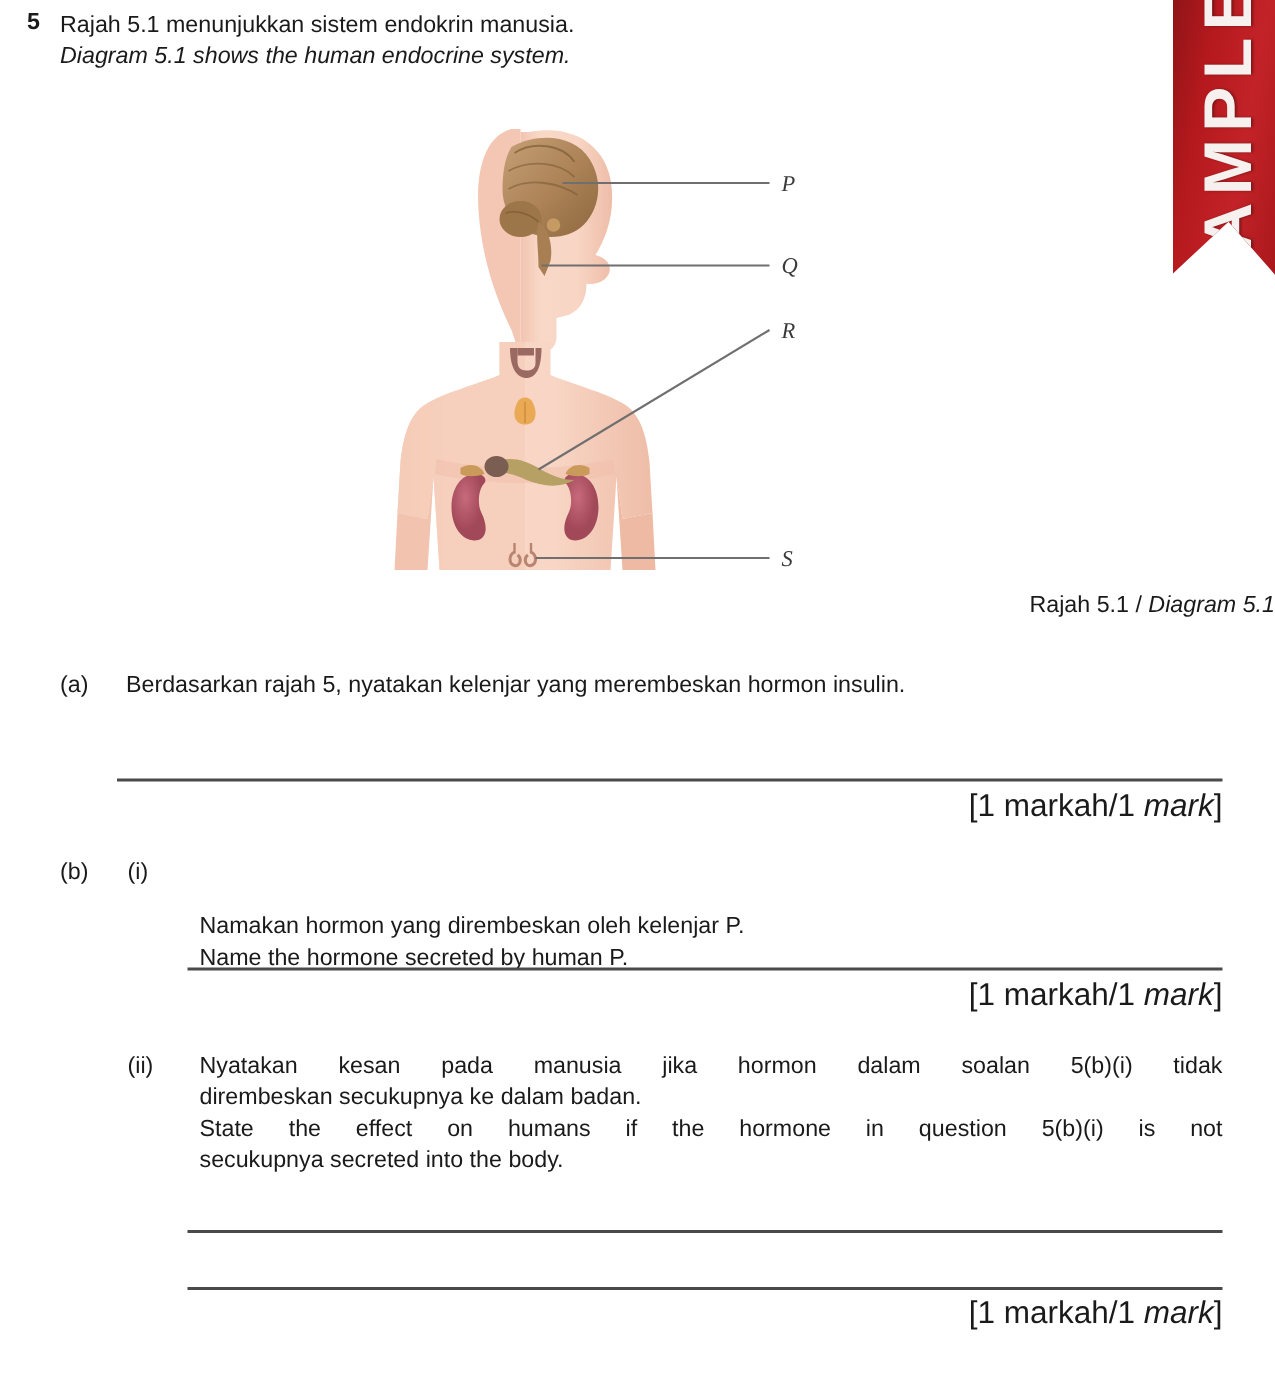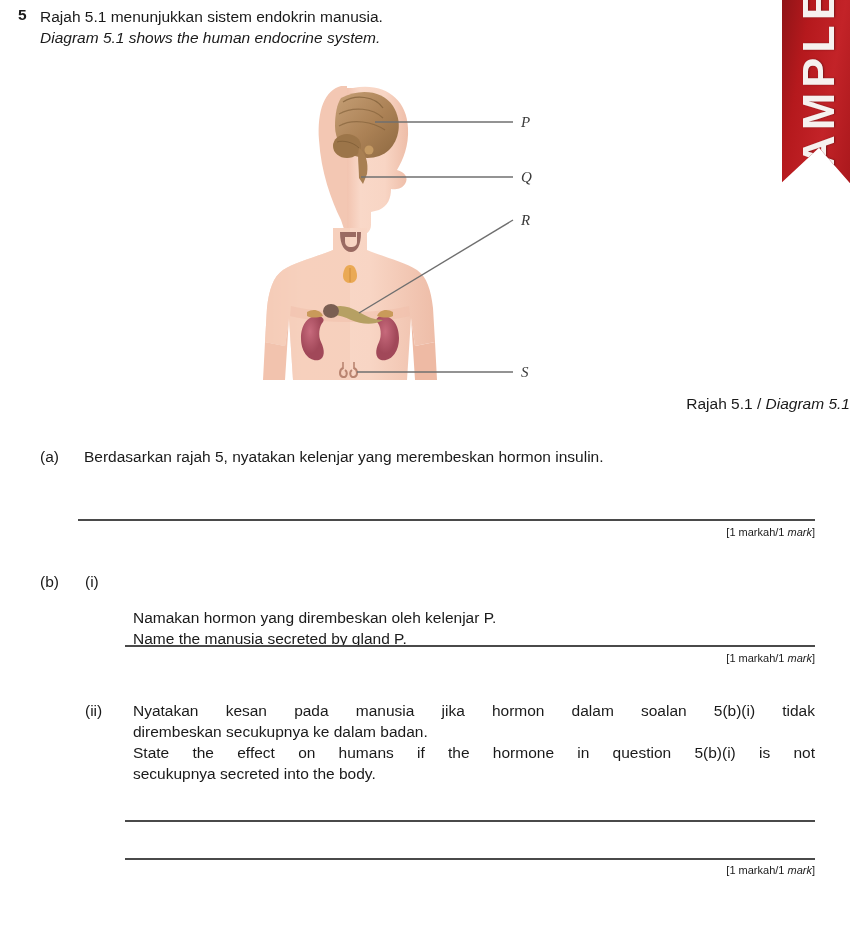--- a/index.html
+++ b/index.html
@@ -99,21 +99,21 @@
 
   .answer-line {
     position: absolute;
     height: 0;
     border-top: 2px solid #4a4a4a;
   }
 
   .marks {
     position: absolute;
     right: 35px;
-    font-size: 11px;
+    font-size: 21px;
     white-space: nowrap;
   }
   .marks .en { font-style: italic; }
 
   .leader { stroke: #6f6f6f; stroke-width: 1.4; fill: none; }
   .lbl {
     font-family: "Liberation Serif", serif;
     font-style: italic;
     font-size: 15px;
     fill: #3a3a3a;
@@ -251,21 +251,21 @@
 </div>
 <div class="answer-line" style="left:78px; top:519px; width:737px;"></div>
 <div class="marks" style="top:526px;">
   <span>[1 markah/1 </span><span class="en">mark</span><span>]</span>
 </div>
 
 <div class="marker" style="left:40px; top:571px;">(b)</div>
 <div class="marker" style="left:85px; top:571px;">(i)</div>
 <div class="part" style="left:133px; top:571px; width:660px;margin-top:36px;">
   <div>Namakan hormon yang dirembeskan oleh kelenjar P.</div>
-  <div class="en">Name the manusia secreted by gland P.</div>
+  <div class="en">Name the hormone secreted by human P.</div>
 </div>
 <div class="answer-line" style="left:125px; top:645px; width:690px;"></div>
 <div class="marks" style="top:652px;">
   <span>[1 markah/1 </span><span class="en">mark</span><span>]</span>
 </div>
 
 <div class="marker" style="left:85px; top:700px;">(ii)</div>
 <div class="part" style="left:133px; top:700px; width:682px;">
   <div class="justify">Nyatakan kesan pada manusia jika hormon dalam soalan 5(b)(i) tidak</div>
   <div>dirembeskan secukupnya ke dalam badan.</div>

